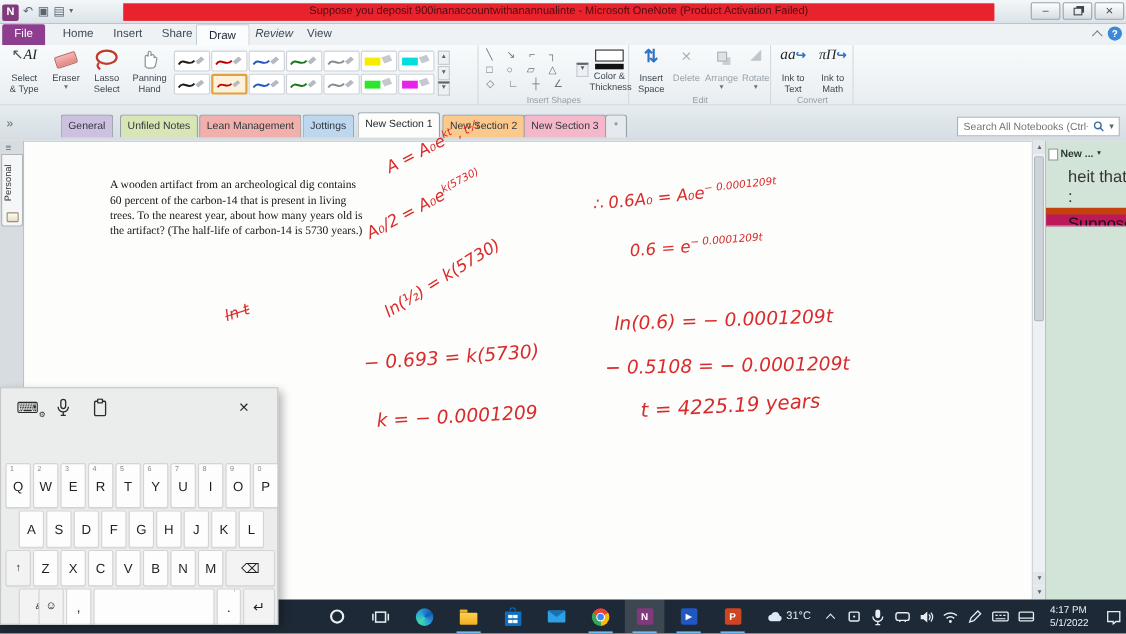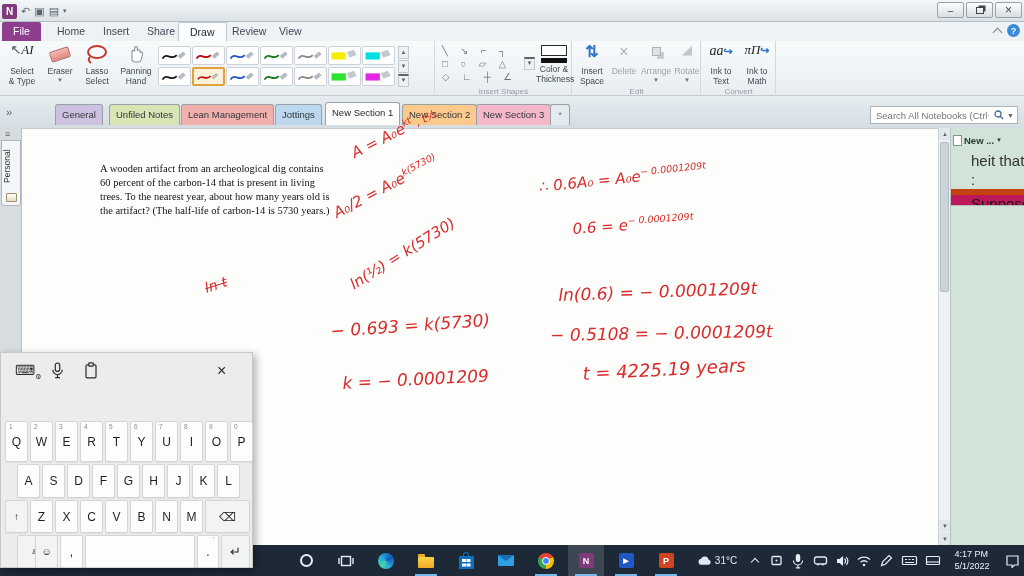--- a/index.html
+++ b/index.html
@@ -142,36 +142,37 @@
 <div class="screen">
 
   <div class="titlebar">
     <div class="qat">
       <span class="ntile">N</span>
       <span class="qic">↶</span>
       <span class="qic">▣</span>
       <span class="qic">▤</span>
       <span class="qic" style="font-size:7px;">▾</span>
     </div>
+    <div class="title-red">Suppose you deposit 900inanaccountwithanannualinte - Microsoft OneNote (Product Activation Failed)</div>
     <div class="winbtns">
       <span class="wb">–</span>
       <span class="wb">
           <span style="display:block;width:8px;height:7px;border:1px solid #3c454e;box-shadow:2px -2px 0 -0.5px #3c454e;"></span>
         </span>
       <span class="wb" style="font-size:12px;">×</span>
     </div>
   </div>
 
   <div class="rtabs">
     <span class="rtab file" style="left:2px;">File</span>
     <span class="rtab" style="left:46px;text-align:right;">Home</span>
     <span class="rtab" style="left:92px;">Insert</span>
     <span class="rtab" style="left:136px;">Share</span>
     <span class="rtab active" style="left:178px;">Draw</span>
-    <span class="rtab" style="left:221px;">Review</span>
+    <span class="rtab" style="left:221px;font-style:italic;">Review</span>
     <span class="rtab" style="left:268px;">View</span>
   </div>
   <div class="rib-right">
     <span class="pinup"></span>
     <span class="help">?</span>
   </div>
 
   <div class="ribbon">
 
     <div class="rgroup" style="left:0;width:435px;">

